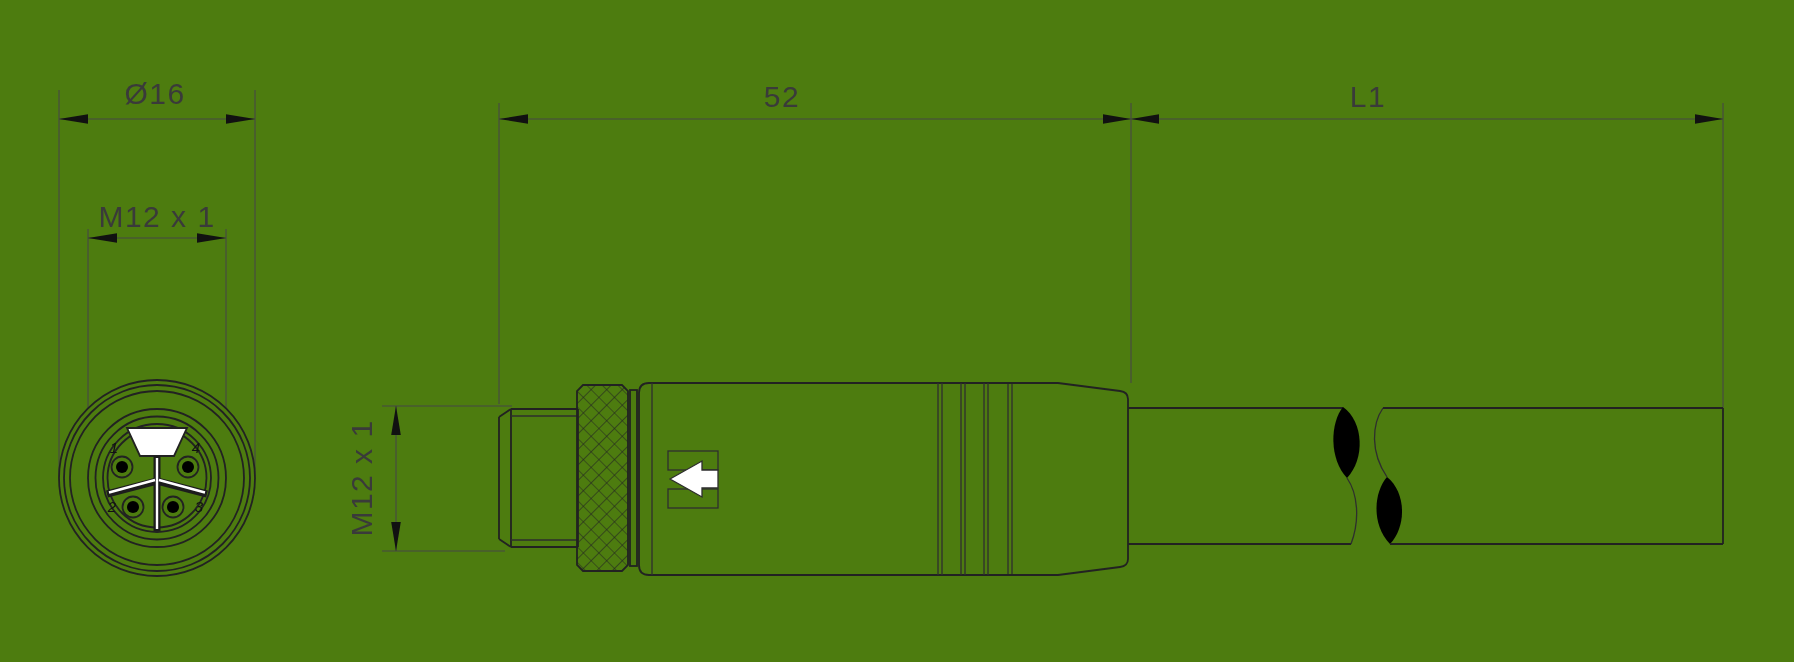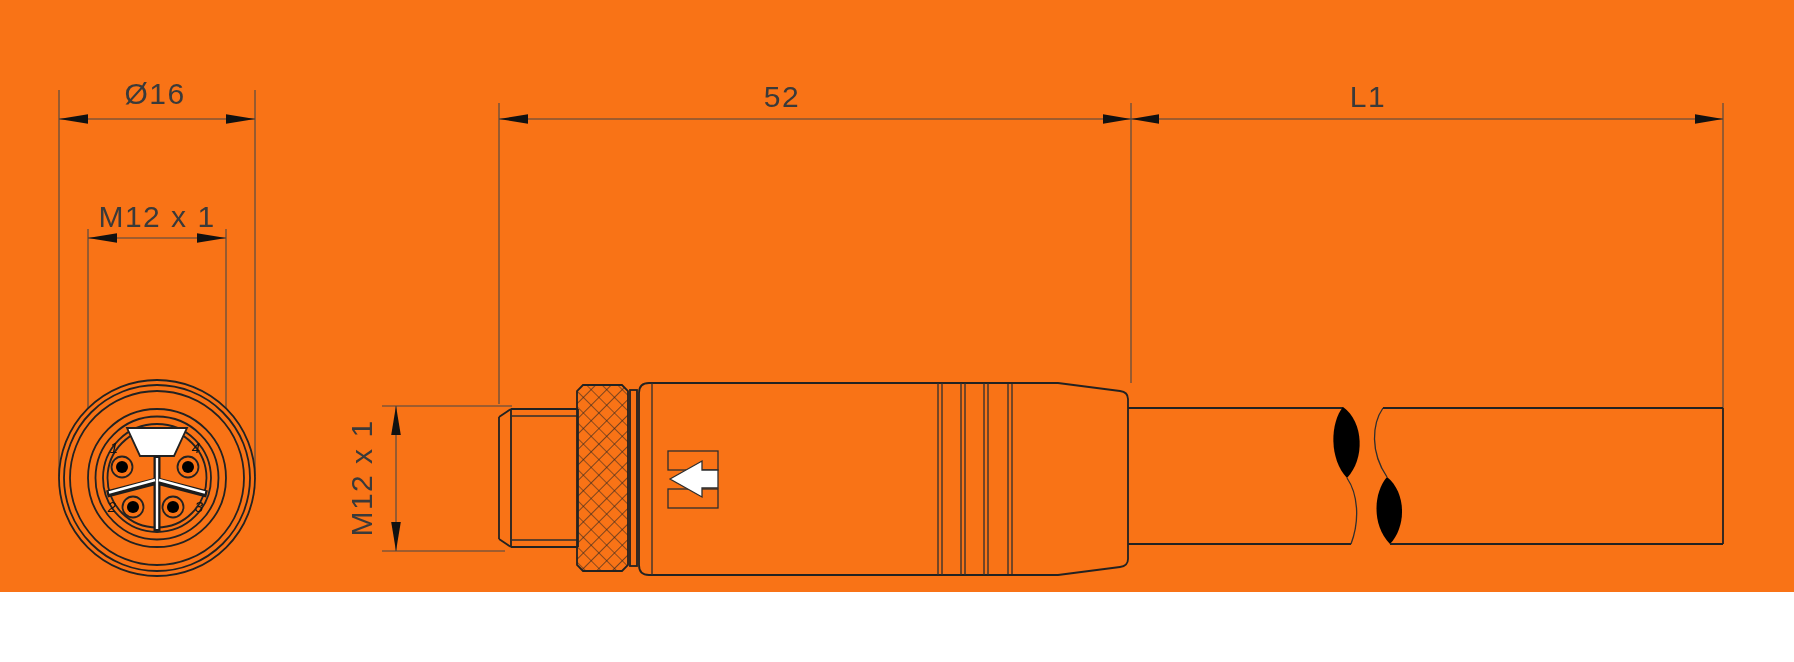--- a/index.html
+++ b/index.html
@@ -1,19 +1,19 @@
 <!DOCTYPE html>
 <html><head>
 <meta charset="utf-8">
 <style>
   html,body{margin:0;padding:0;background:#ffffff;}
   .canvas{
     position:relative;
-    width:1794px;height:592px;
-    background:#f97316;
+    width:1794px;height:662px;
+    background:#4d7c0f;
     font-family:"Liberation Sans", sans-serif;
     overflow:hidden;
   }
   svg{position:absolute;left:0;top:0;}
   .objline{stroke:#222222;stroke-width:1.8;fill:none;stroke-linecap:butt;}
   .thinline{stroke:#2e2e2e;stroke-width:1.3;fill:none;}
   .dimline{stroke:#474747;stroke-width:1.1;fill:none;}
   .arrow{fill:#111111;stroke:none;}
   .dimtext{
     fill:#3a3a3a;

